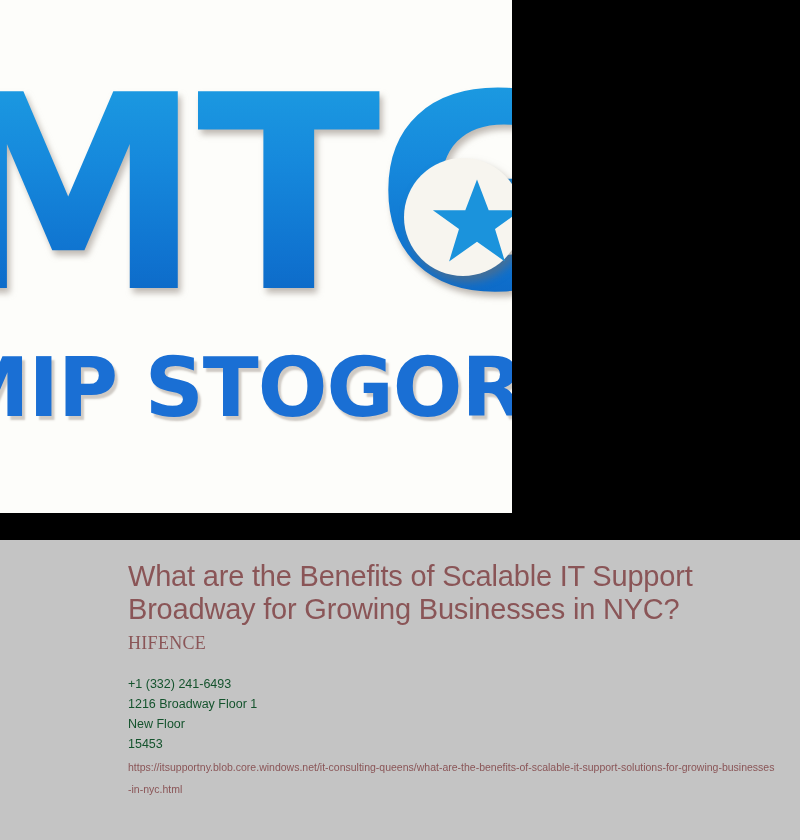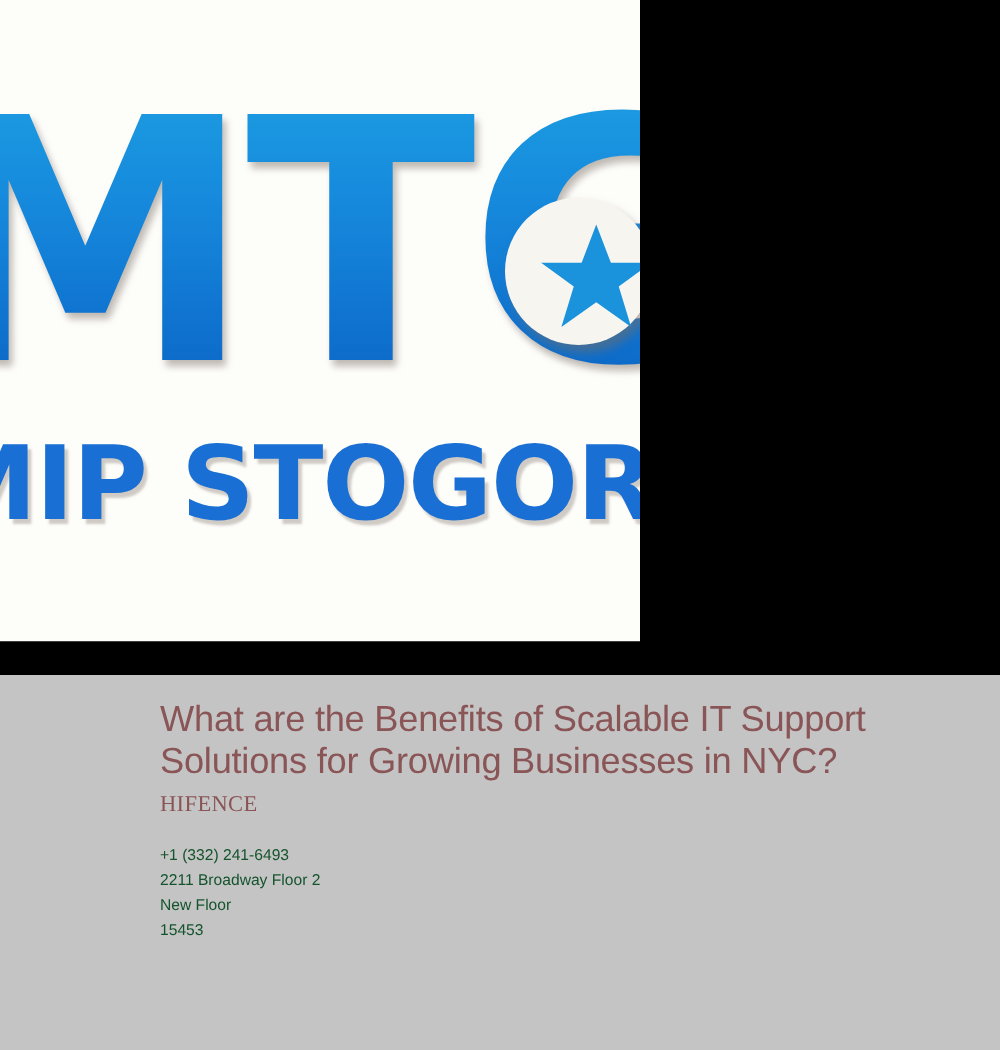--- a/index.html
+++ b/index.html
@@ -162,25 +162,26 @@
       </svg>
     </div>
 
     <div class="tagline">MIP STOGORM</div>
   </div>
 
 </div>
 
 <div class="content">
 
-  <h1 class="article-title">What are the Benefits of Scalable IT Support Solutions for Growing Businesses in NYC?</h1>
+  <h1 class="article-title">What are the Benefits of Scalable IT Support Broadway for Growing Businesses in NYC?</h1>
 
   <div class="brand-name">HIFENCE</div>
 
   <div class="contact-block">
     <div class="contact-line">+1 (332) 241-6493</div>
-    <div class="contact-line">2211 Broadway Floor 2</div>
+    <div class="contact-line">1216 Broadway Floor 1</div>
     <div class="contact-line">New Floor</div>
     <div class="contact-line">15453</div>
   </div>
 
+  <a class="source-url" href="#">https://itsupportny.blob.core.windows.net/it-consulting-queens/what-are-the-benefits-of-scalable-it-support-solutions-for-growing-businesses-in-nyc.html</a>
 
 </div>
 
 </body></html>

